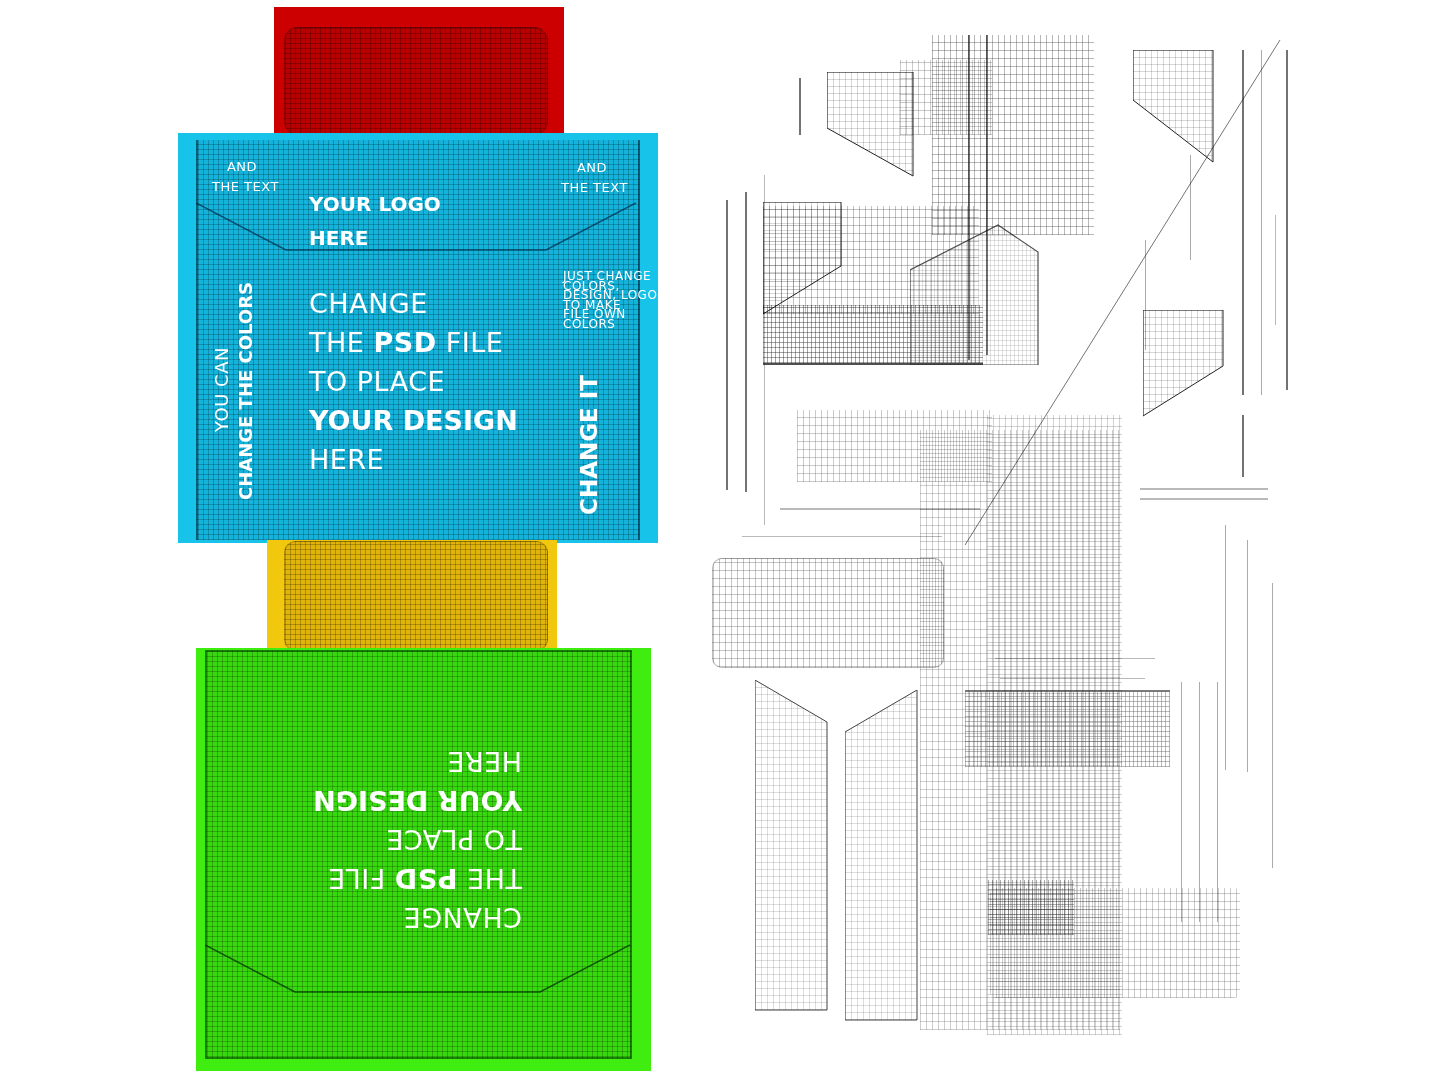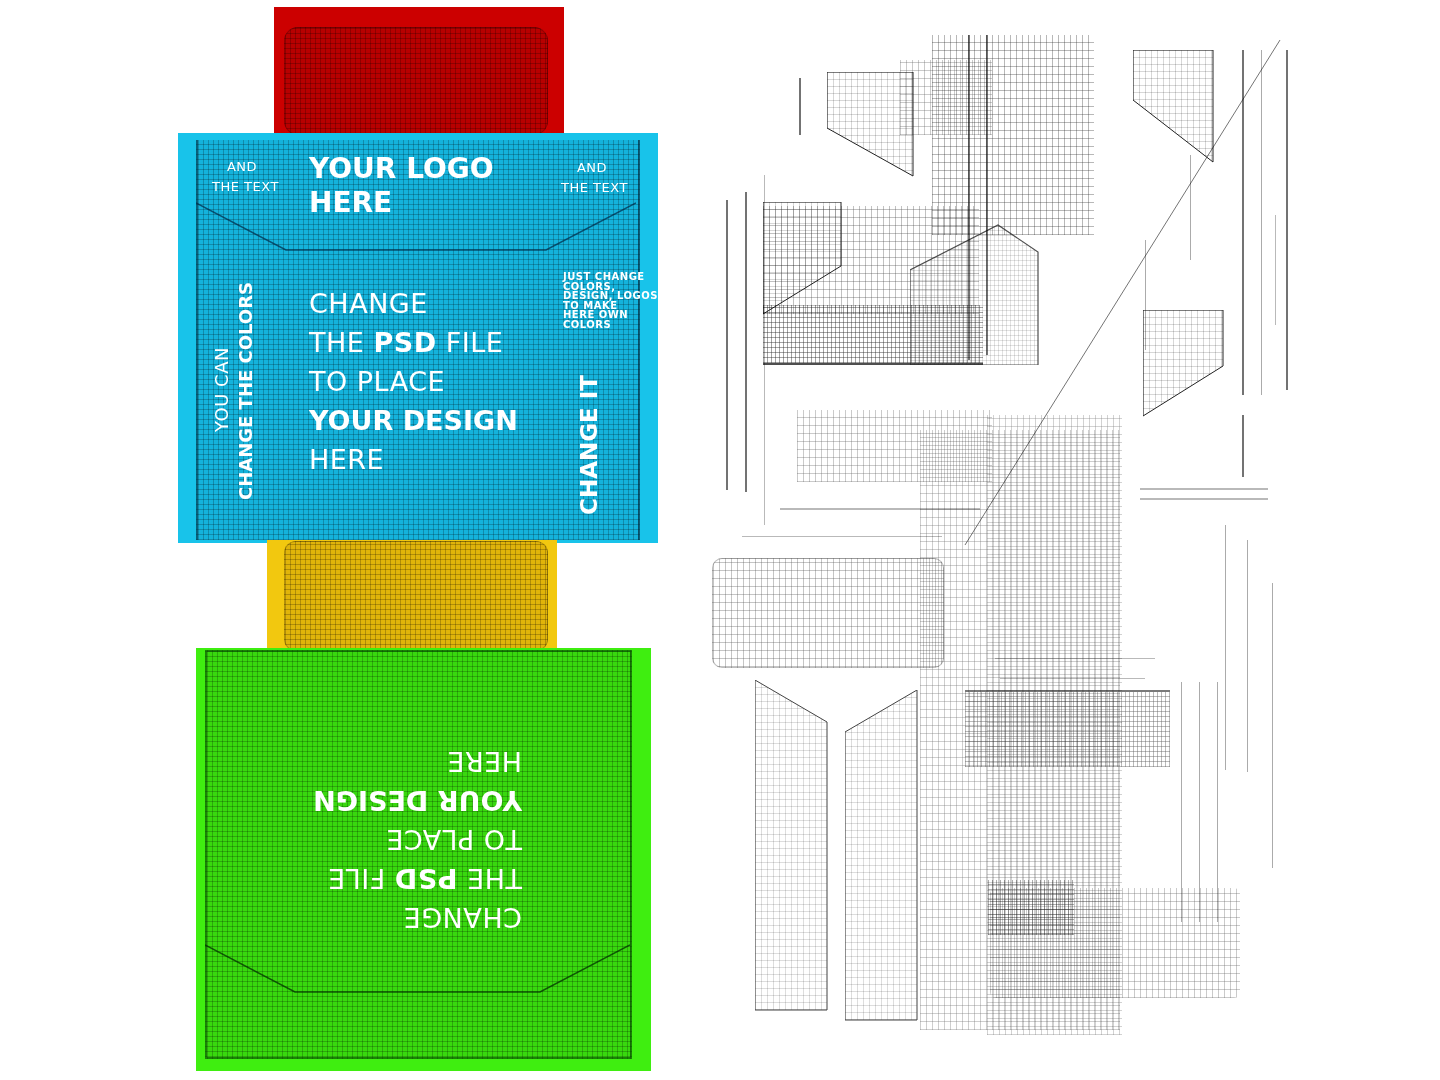--- a/index.html
+++ b/index.html
@@ -51,39 +51,39 @@
 </svg>
 
 <div class="panel-text thin" style="left:212px;top:157px;font-size:13px;text-align:center;width:60px;line-height:20px;">
   <div>AND</div>
   <div>THE TEXT</div>
 </div>
 <div class="panel-text thin" style="left:561px;top:158px;font-size:13px;text-align:center;width:62px;line-height:20px;">
   <div>AND</div>
   <div>THE TEXT</div>
 </div>
-<div class="panel-text bold" style="left:309px;top:152px;font-size:28px;line-height:34px;">
+<div class="panel-text bold" style="left:309px;top:187px;font-size:20px;line-height:34px;">
   <div>YOUR LOGO</div>
   <div>HERE</div>
 </div>
 
 <div class="panel-text" style="left:309px;top:284px;font-size:27px;line-height:39px;">
   <div class="thin">CHANGE</div>
   <div class="thin"><span>THE </span><span class="bold">PSD</span><span> FILE</span></div>
   <div class="thin">TO PLACE</div>
   <div class="bold">YOUR DESIGN</div>
   <div class="thin">HERE</div>
 </div>
 
-<div class="panel-text thin" style="left:563px;top:272px;font-size:10px;line-height:9.5px;font-weight:bold;">
+<div class="panel-text thin" style="left:563px;top:272px;font-size:12px;line-height:9.5px;">
   <div>JUST CHANGE</div>
   <div>COLORS,</div>
   <div>DESIGN, LOGOS</div>
   <div>TO MAKE</div>
-  <div>HERE OWN</div>
+  <div>FILE OWN</div>
   <div>COLORS</div>
 </div>
 
 <div class="panel-text" style="left:210px;top:500px;transform-origin:0 0;transform:rotate(-90deg);font-size:18px;line-height:24px;">
   <div class="thin" style="padding-left:68px;">YOU CAN</div>
   <div class="bold">CHANGE THE COLORS</div>
 </div>
 
 <div class="panel-text bold" style="left:578px;top:515px;transform-origin:0 0;transform:rotate(-90deg);font-size:23px;">CHANGE IT</div>
 

